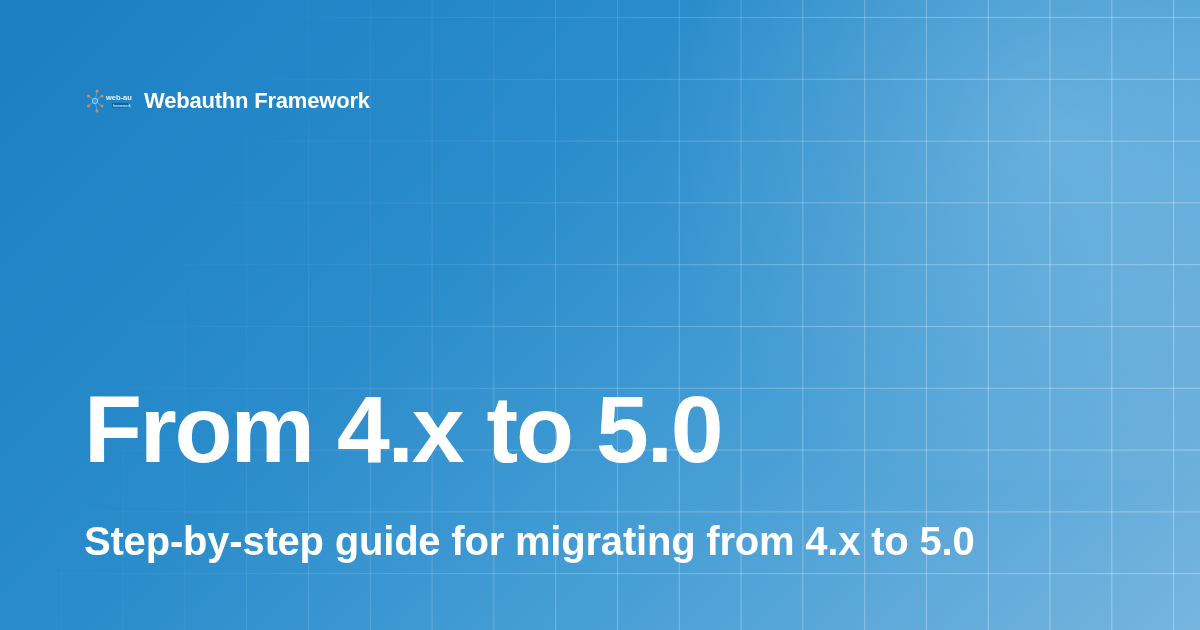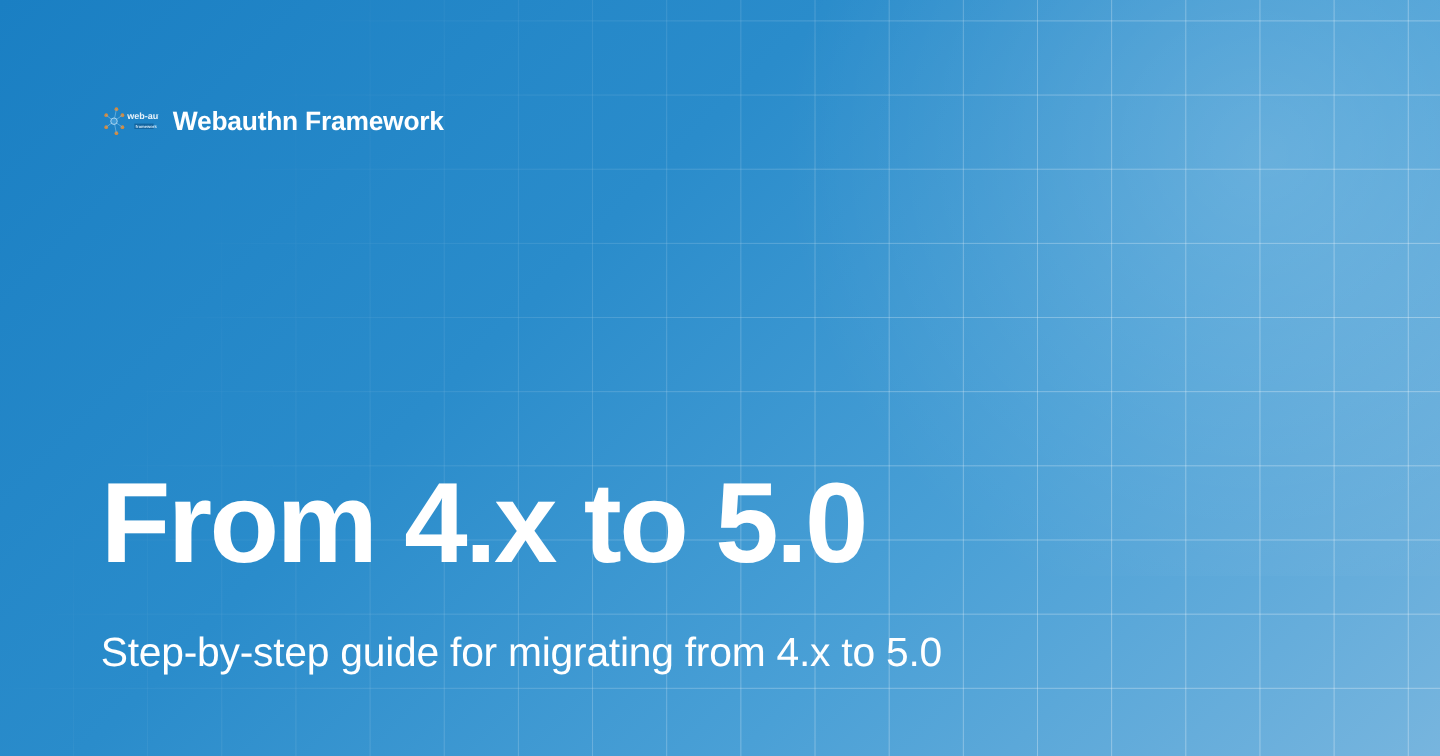--- a/index.html
+++ b/index.html
@@ -74,22 +74,22 @@
   .headline {
     font-size:95px;
     font-weight:bold;
     color:#ffffff;
     line-height:1.0;
     letter-spacing:-2.2px;
     margin-bottom:30px;
     white-space:nowrap;
   }
   .subhead {
-    font-size:34px;
-    font-weight:normal;
+    font-size:40px;
+    font-weight:bold;
     color:#ffffff;
     line-height:1.15;
     letter-spacing:-0.2px;
     white-space:nowrap;
     margin-top:41px;
   }
 </style>
 </head>
 <body>
 

